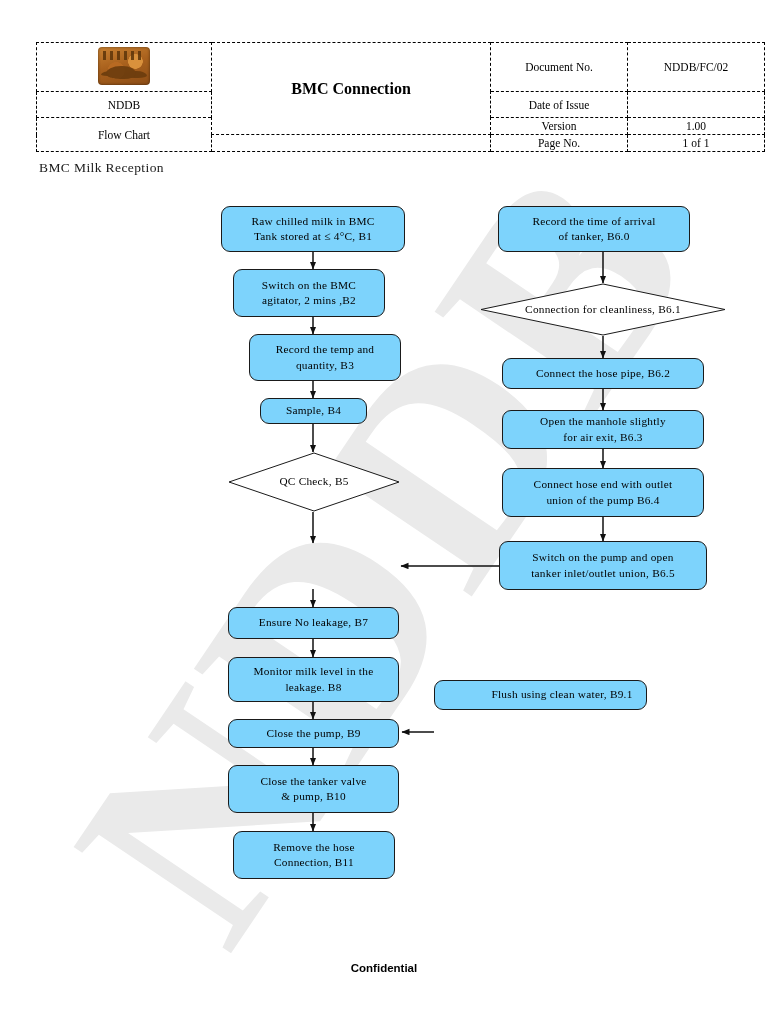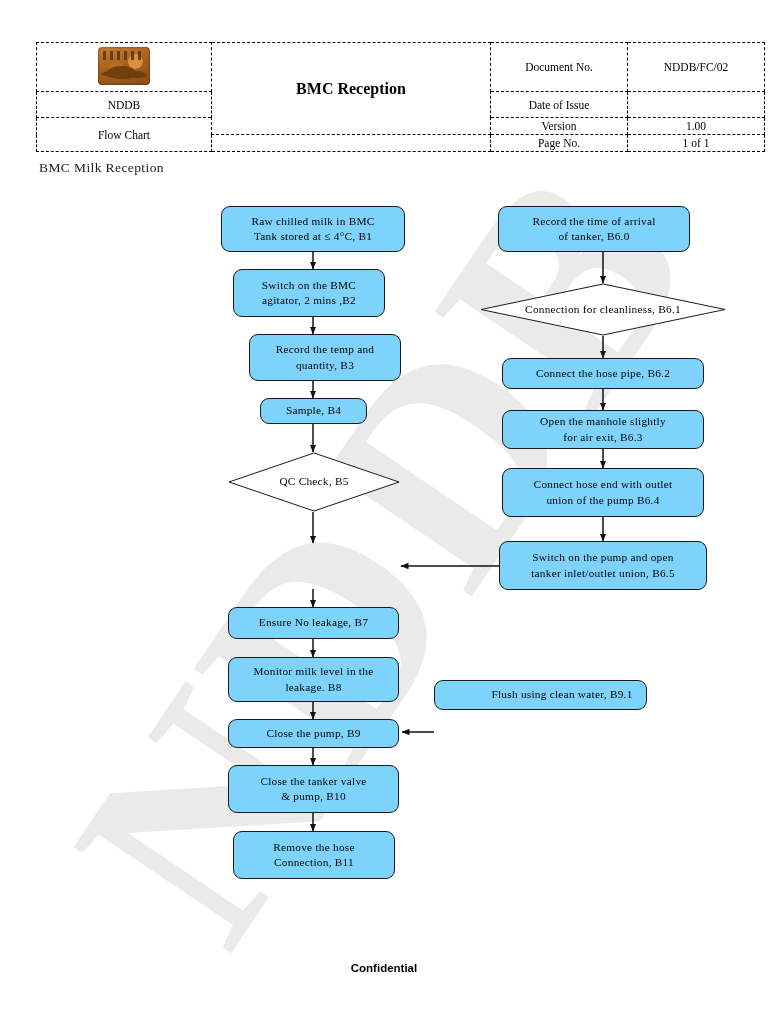--- a/index.html
+++ b/index.html
@@ -193,21 +193,21 @@
 
 <div id="page">
 
   <table id="header-table">
     <tbody>
         <tr>
       <td class="col-a hdr-logo-cell">
         <span class="seal"></span>
       </td>
       <td class="col-b" rowspan="3">
-        <div id="doc-title">BMC Reception</div>
+        <div id="doc-title">BMC Connection</div>
       </td>
       <td class="col-c">Document No.</td>
       <td class="col-d">NDDB/FC/02</td>
     </tr>
     <tr>
       <td class="col-a hdr-lbl">NDDB</td>
       <td class="col-c">Date of Issue</td>
       <td class="col-d"></td>
     </tr>
     <tr>

